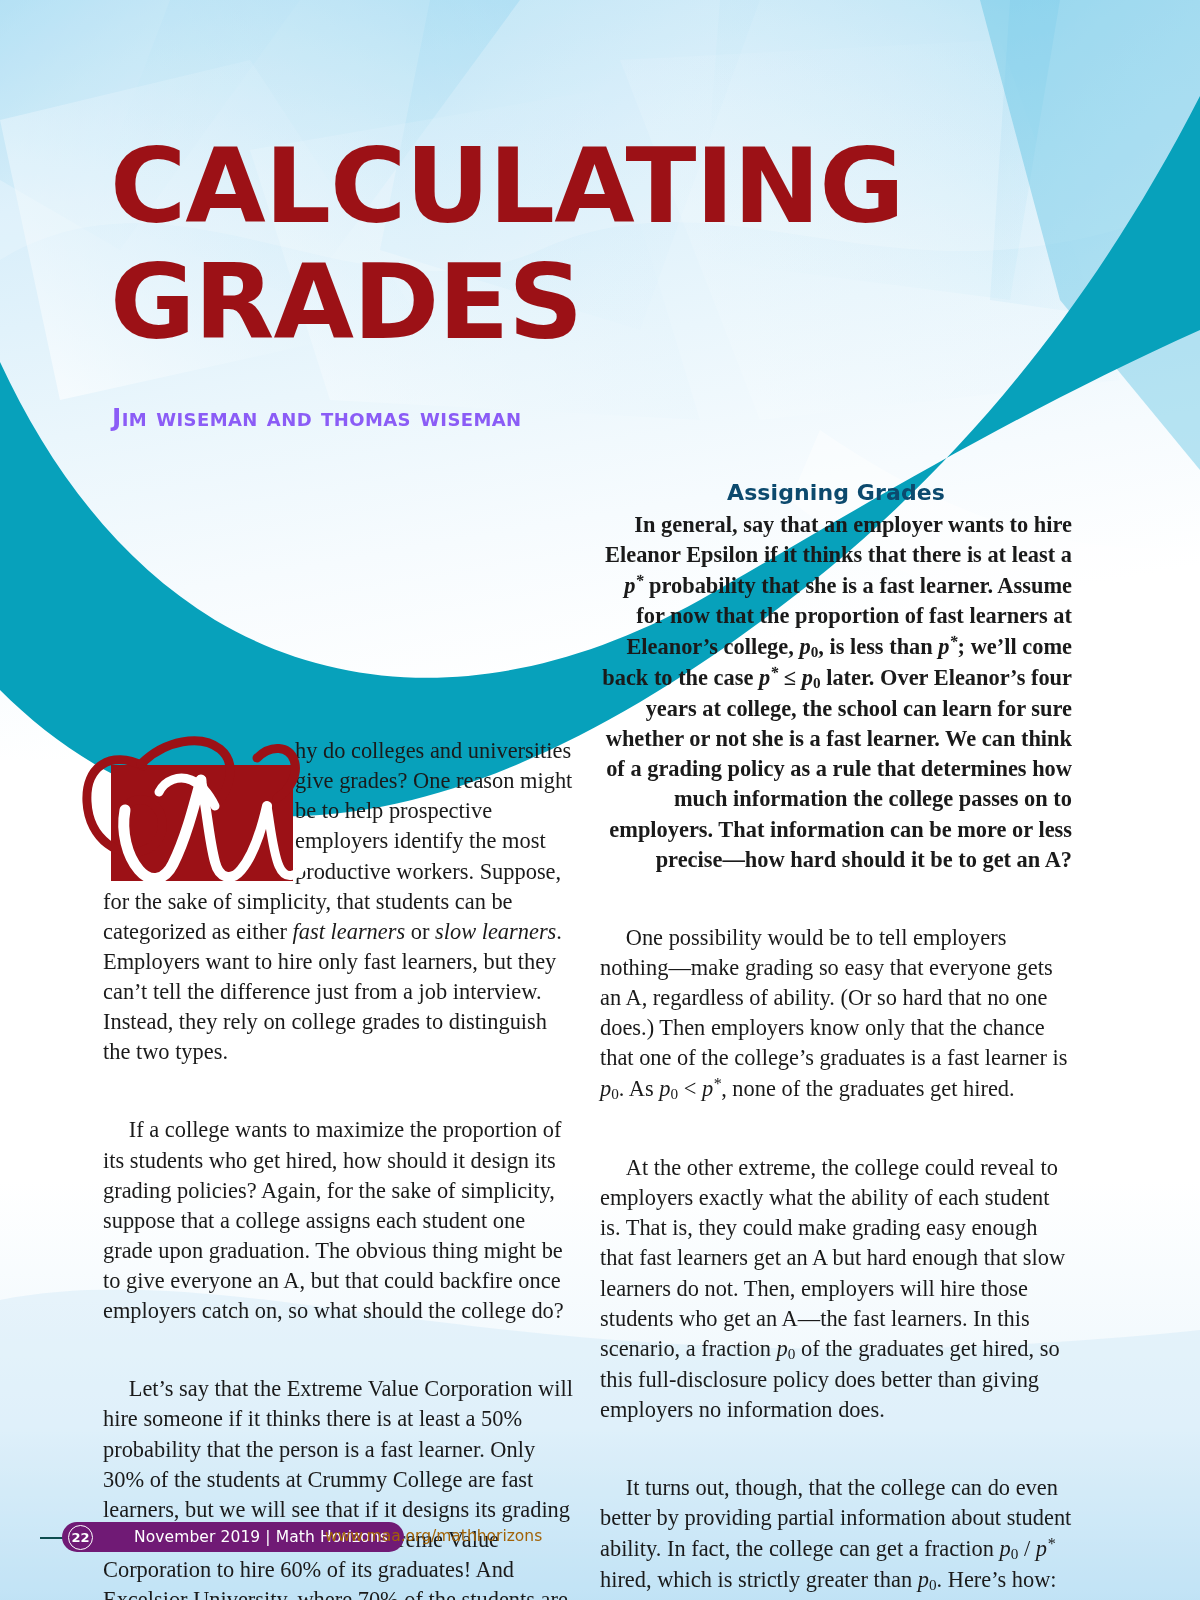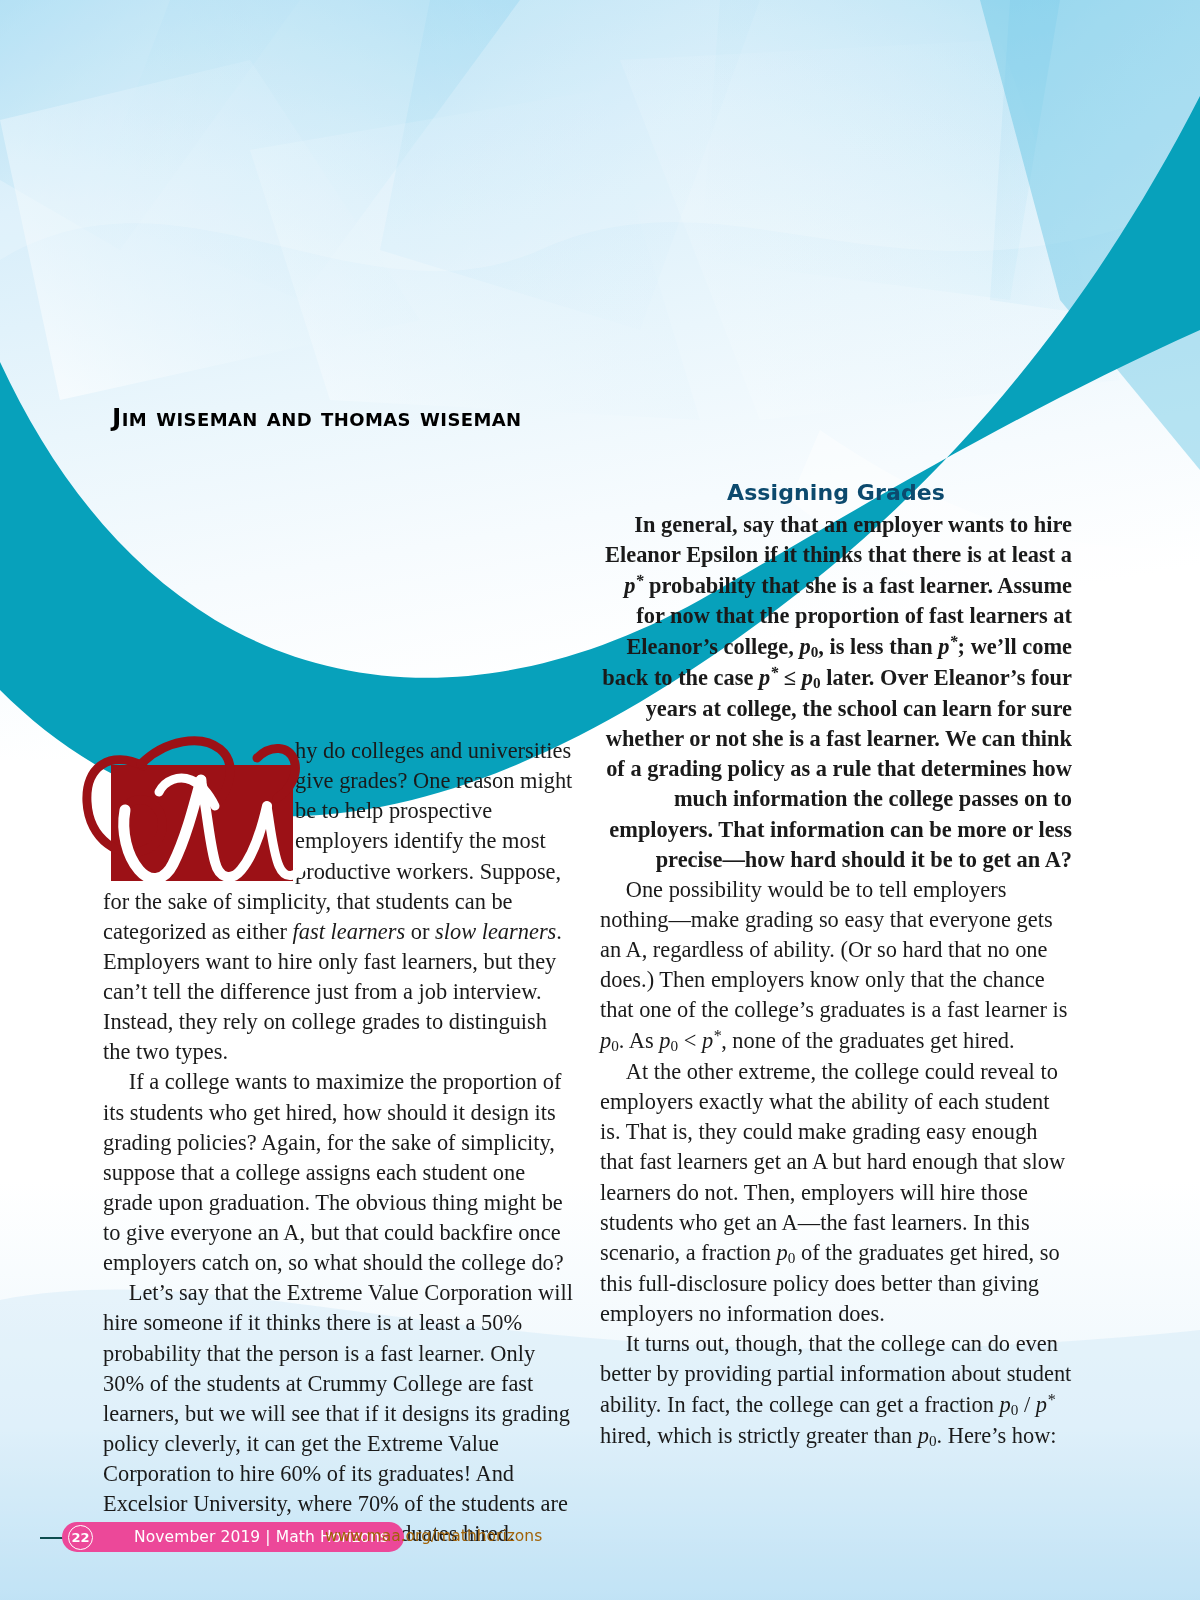--- a/index.html
+++ b/index.html
@@ -47,21 +47,21 @@
     font-size: 104px;
     line-height: 1.12;
     letter-spacing: -1px;
     margin: 0;
   }
   .title .line2 { display: block; }
   .byline {
     position: absolute;
     left: 112px;
     top: 403px;
-    color: #000000;
+    color: #8b5cf6;
     font-family: "DejaVu Sans", sans-serif;
     font-weight: 700;
     font-size: 25px;
     letter-spacing: .4px;
     font-variant: small-caps;
     text-transform: lowercase;
   }
   .byline::first-letter { text-transform: uppercase; }
 
   
@@ -77,21 +77,21 @@
     left: 103px;
     top: 736px;
     width: 470px;
   }
   .col-right {
     left: 600px;
     top: 478px;
     width: 472px;
   }
   .col p { margin: 0; }
-  .col p + p { text-indent: 1.15em; }
+  .col p + p { text-indent: 1.15em; margin-top: 48px; }
 
   .section-head {
     color: #0c4a6e;
     font-family: "DejaVu Sans", sans-serif;
     font-weight: 700;
     font-size: 22px;
     text-align: center;
     margin: 0 0 2px 0;
     letter-spacing: .1px;
   }
@@ -155,21 +155,21 @@
     width: 30px;
     height: 1.5px;
     background: #0d4d4f;
   }
   .foot-pill {
     position: absolute;
     left: 62px;
     top: 0;
     height: 30px;
     border-radius: 15px;
-    background: #ec4899;
+    background: #701a75;
     display: flex;
     align-items: center;
     padding: 0 16px 0 6px;
   }
   .foot-num {
     width: 23px; height: 23px;
     border-radius: 50%;
     border: 1.4px solid #ffffff;
     color: #ffffff;
     font-family: "DejaVu Sans", sans-serif;
@@ -237,20 +237,24 @@
     <path d="M1200,96 L1200,330
              C1000,420 840,520 700,600
              C520,700 350,700 215,620
              C120,562 50,470 0,362
              L0,690
              C70,760 160,812 268,816
              C430,822 600,740 760,622
              C930,498 1080,330 1200,96 Z" fill="#07a1bb"></path>
   </svg>
 
+  <h1 class="title">
+    <span>CALCULATING</span>
+    <span class="line2">GRADES</span>
+  </h1>
 
   <div class="byline">Jim Wiseman and Thomas Wiseman</div>
 
   <div class="col col-left">
 
     <p>
       <span class="dropcap-wrap">
         <span class="dropcap-box"></span>
         <svg class="dropcap-glyph" viewBox="0 0 230 200">
 

